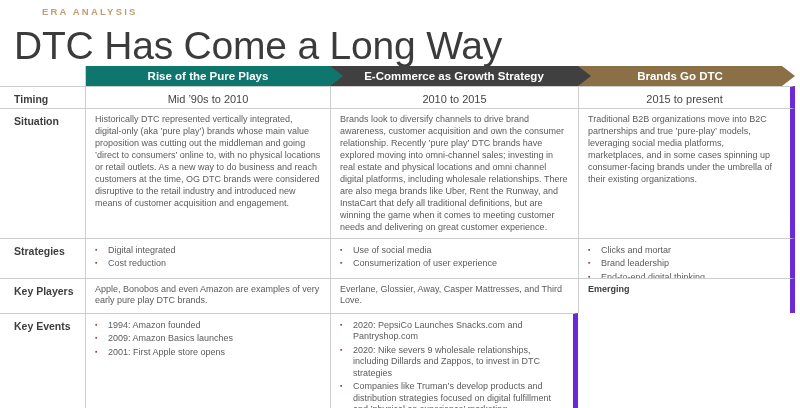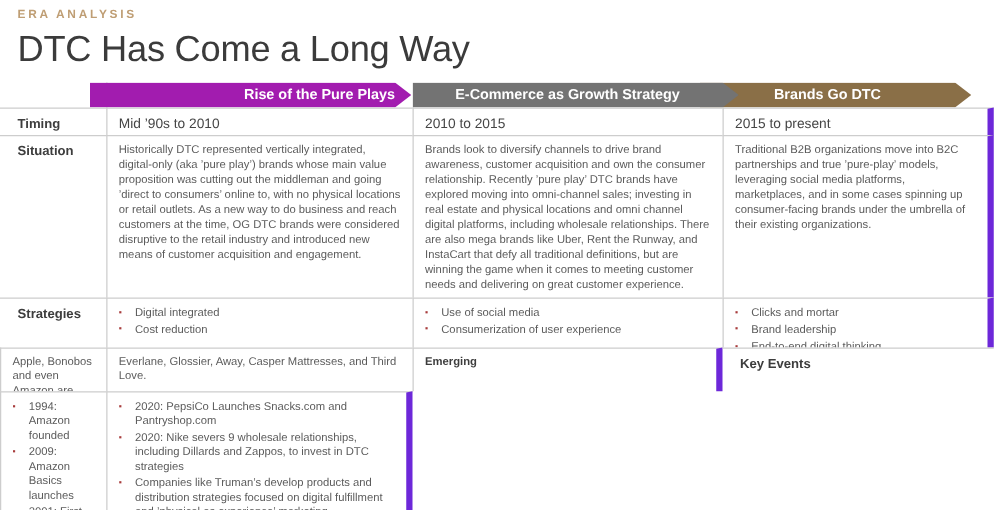--- a/index.html
+++ b/index.html
@@ -4,57 +4,57 @@
 <style>
   html,body{margin:0;padding:0;background:#ffffff;}
   body{
     width:800px;height:408px;position:relative;overflow:hidden;
     font-family:"Liberation Sans","DejaVu Sans",sans-serif;
     -webkit-font-smoothing:antialiased;
   }
   
   .header{position:absolute;left:14px;top:6px;width:770px;}
   .eyebrow{
-    color:#bf9e74;font-size:9.5px;font-weight:bold;letter-spacing:2.2px;
+    color:#bf9e74;font-size:9.5px;font-weight:bold;letter-spacing:2.2px;margin-left:28px;
   }
   .title{
-    margin:7px 0 0 0;font-size:29px;font-weight:400;color:#3b3b3b;
+    margin:7px 0 0 0;font-size:39px;font-weight:400;color:#3b3b3b;
     letter-spacing:-0.2px;
   }
   
   .banner{
     position:absolute;top:66px;height:20px;line-height:20px;
     color:#ffffff;font-size:11.5px;font-weight:bold;text-align:center;
     padding-right:13px;box-sizing:border-box;
     clip-path:polygon(0 0, calc(100% - 13px) 0, 100% 50%, calc(100% - 13px) 100%, 0 100%);
     white-space:nowrap;
   }
-  .banner.b1{left:72px;width:257px;z-index:3;background:#a21caf;text-align:right;}
-  .banner.b2{left:330px;width:261px;z-index:2;background:#737373;}
-  .banner.b3{left:560px;width:217px;z-index:1;background:#8a6f47;}
+  .banner.b1{left:86px;width:257px;z-index:3;background:#0f766e;}
+  .banner.b2{left:330px;width:261px;z-index:2;background:#404040;}
+  .banner.b3{left:578px;width:217px;z-index:1;background:#8a6f47;}
   .vstub{position:absolute;left:85px;top:66px;width:1px;height:20px;background:#cdcdcd;}
   
   .grid{
     position:absolute;left:0;top:86px;width:795px;height:322px;
     display:grid;
     grid-template-columns:85px 245px 248px 217px;
     grid-template-rows:22px minmax(118px,auto) 40px 35px minmax(0,1fr);
     font-size:9px;line-height:1.28;color:#5b5b5b;
   }
   .cell{
     border-top:1px solid #cdcdcd;
     padding:5px 9px 4px 9px;box-sizing:border-box;overflow:hidden;
   }
   .cb{border-left:1px solid #cdcdcd;}
   .last{border-right:5px solid #6d28d9;}
   .rowlabel{
     font-weight:bold;color:#3d3d3d;font-size:10.5px;line-height:1.25;
     padding:6px 8px 0 14px;
   }
-  .timing{font-size:11px;color:#454545;padding-top:5px;}
+  .timing{font-size:11px;color:#454545;padding-top:5px;text-align:center;}
   .situation{line-height:1.33;}
   .bold{font-weight:bold;color:#3d3d3d;}
   ul.blist{margin:1px 0 0 0;padding:0;list-style:none;}
   ul.blist li{
     padding-left:13px;margin:0 0 2px 0;
   }
   ul.blist li::before{
     content:"\25AA";color:#a83c3c;display:inline-block;width:13px;
     margin-left:-13px;font-size:7px;vertical-align:1px;
   }
@@ -98,20 +98,21 @@
     </ul>
   </div>
   <div class="cell cb last">
     <ul class="blist">
       <li>Clicks and mortar</li>
       <li>Brand leadership</li>
       <li>End-to-end digital thinking</li>
     </ul>
   </div>
 
+  <div class="cell rowlabel">Key Players</div>
   <div class="cell cb">Apple, Bonobos and even Amazon are examples of very early pure play DTC brands.</div>
   <div class="cell cb">Everlane, Glossier, Away, Casper Mattresses, and Third Love.</div>
   <div class="cell cb last bold">Emerging</div>
 
   <div class="cell rowlabel">Key Events</div>
   <div class="cell cb">
     <ul class="blist">
       <li>1994: Amazon founded</li>
       <li>2009: Amazon Basics launches</li>
       <li>2001: First Apple store opens</li>

